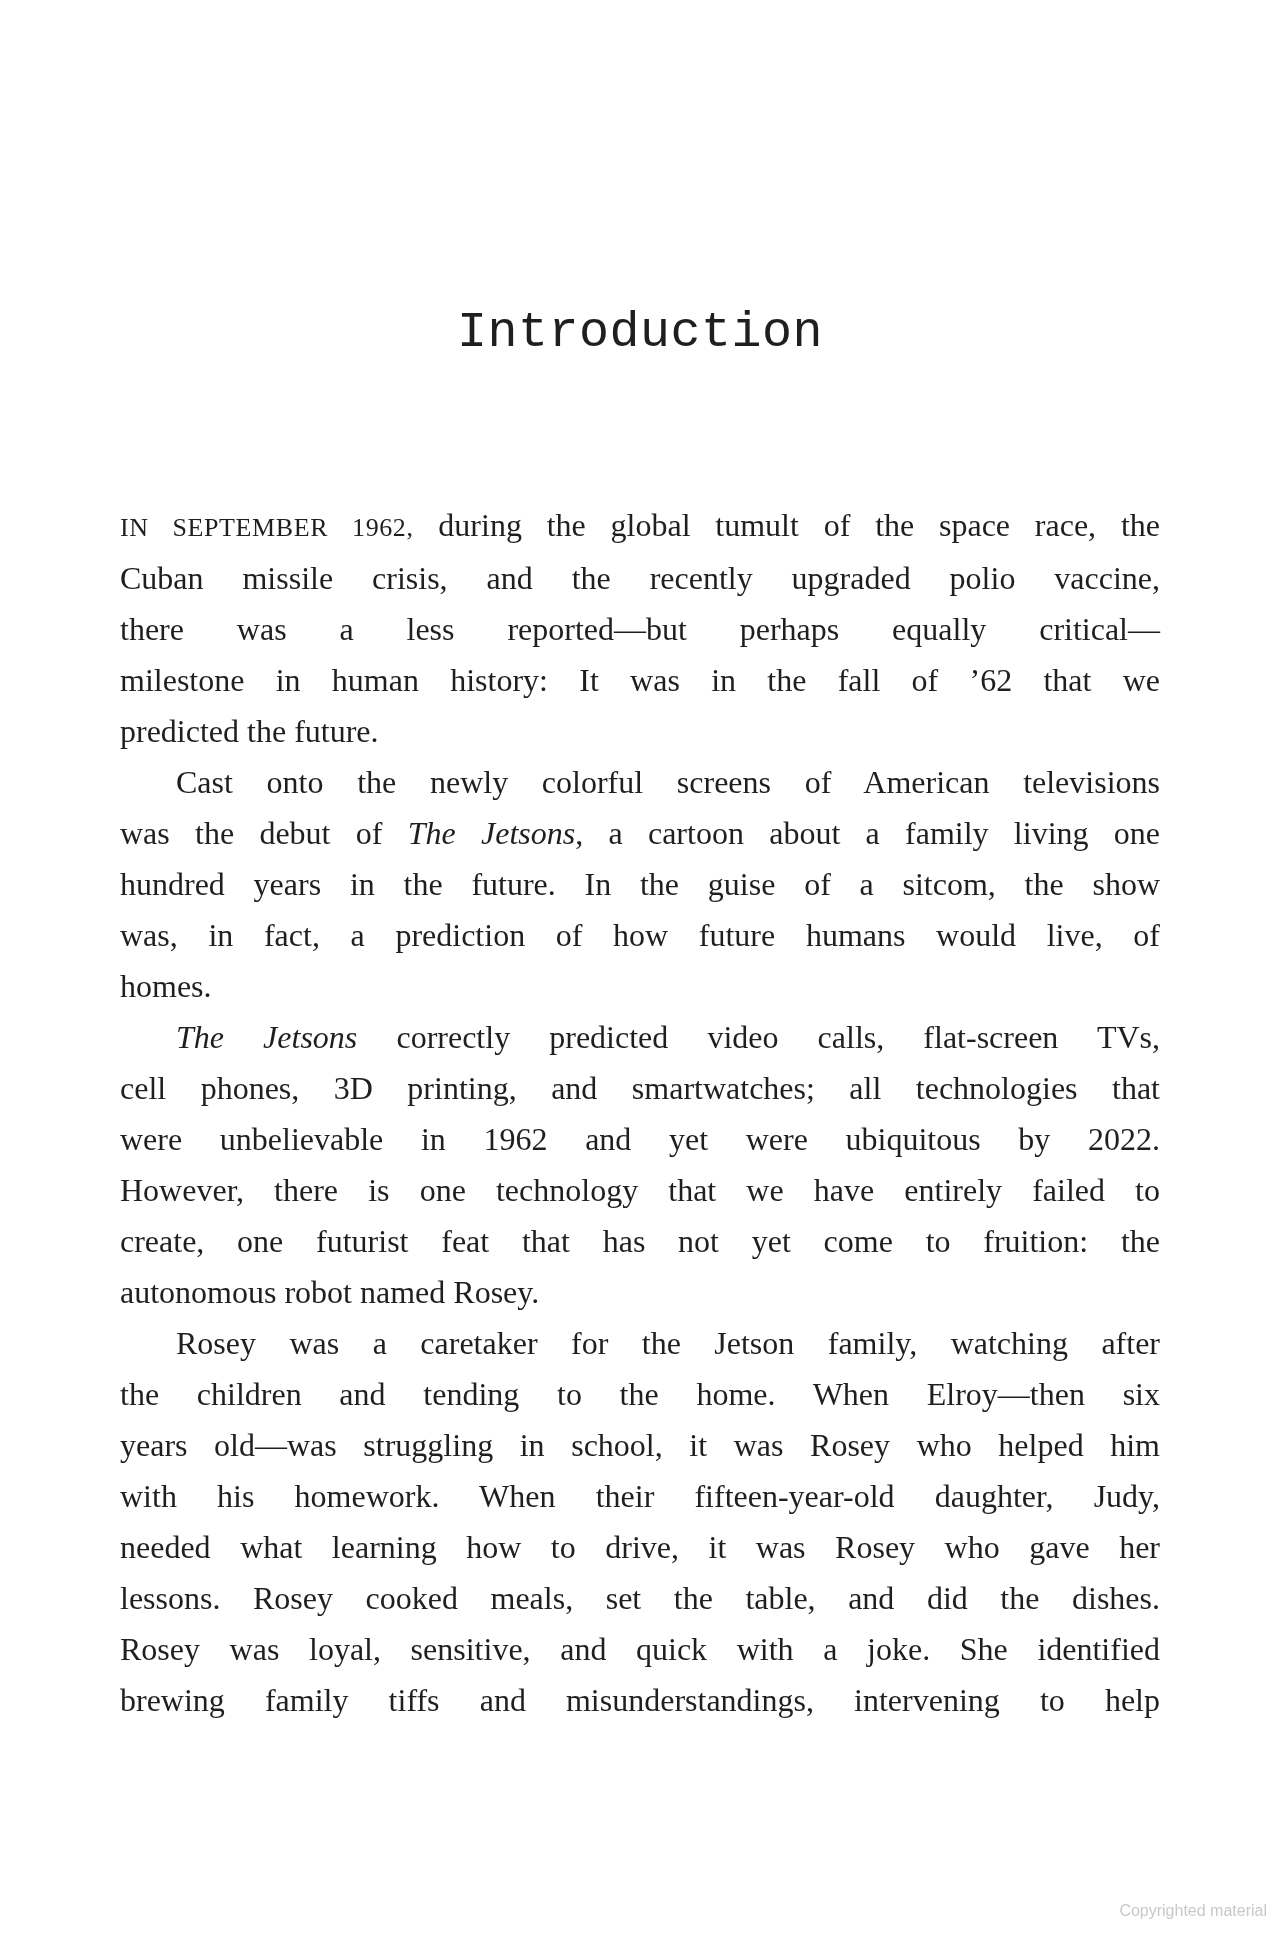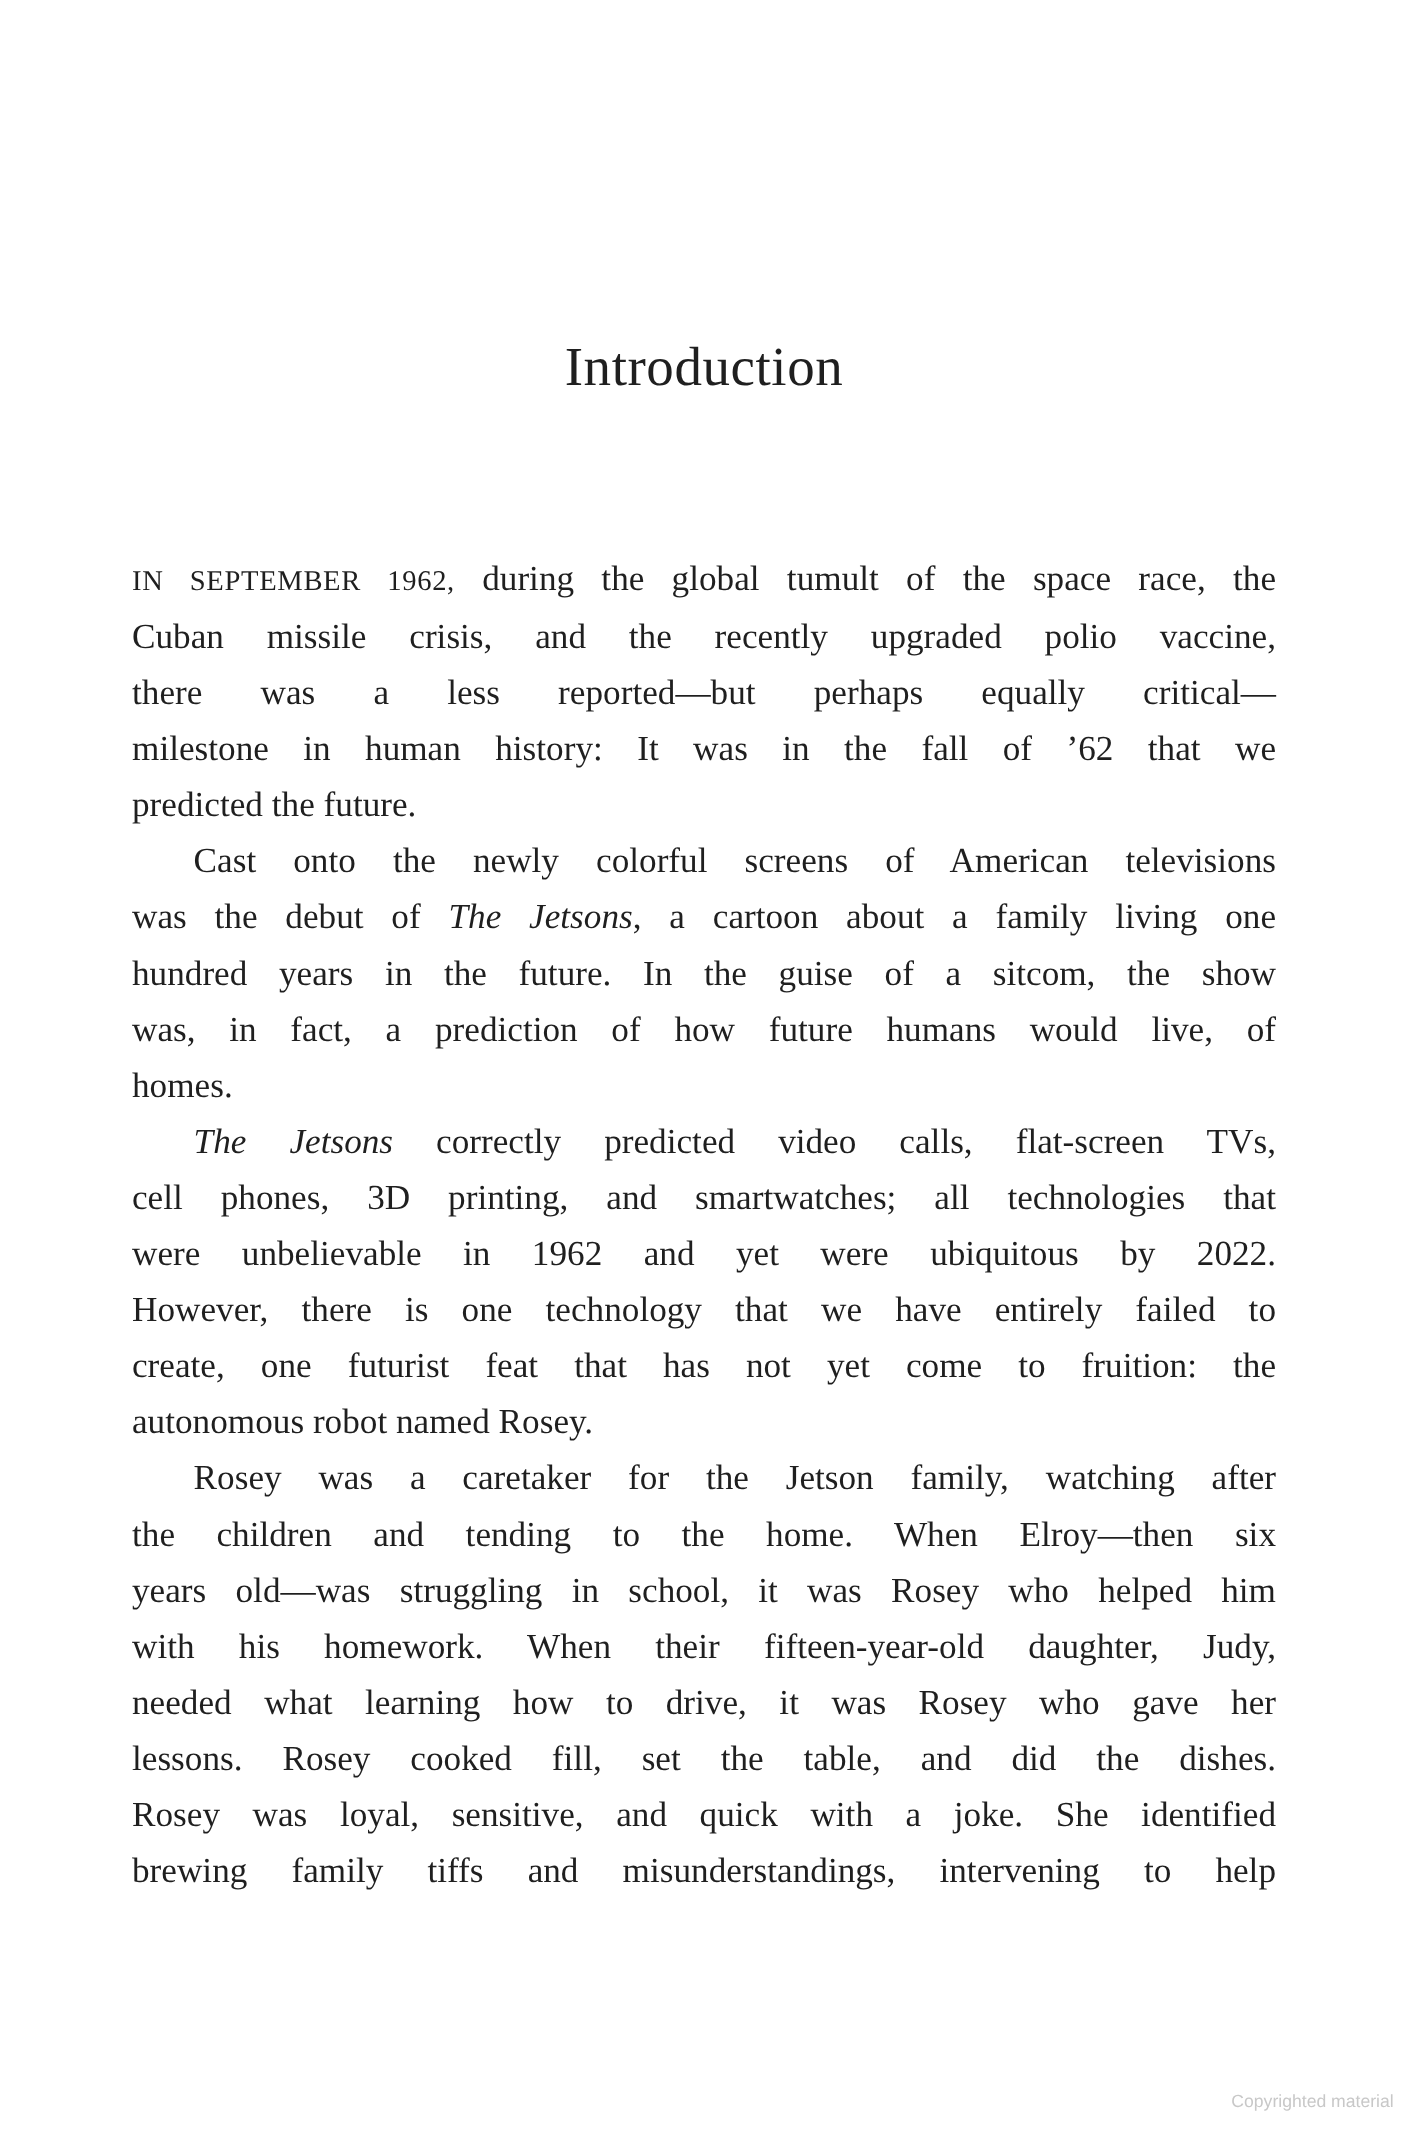--- a/index.html
+++ b/index.html
@@ -13,21 +13,21 @@
     height: 1941px;
     background: #ffffff;
     overflow: hidden;
   }
   .title {
     position: absolute;
     top: 308px;
     left: 0;
     width: 100%;
     text-align: center;
-    font-family: Liberation Serif, serif;
+    font-family: Liberation Mono, monospace;
     font-size: 50px;
     line-height: 1;
     color: #1f1f1f;
     letter-spacing: 0.5px;
   }
   .body-text {
     position: absolute;
     left: 120px;
     top: 500px;
     width: 1040px;
@@ -84,19 +84,19 @@
       <div class="line"><span>cell phones, 3D printing, and smartwatches; all technologies that</span></div>
       <div class="line"><span>were unbelievable in 1962 and yet were ubiquitous by 2022.</span></div>
       <div class="line"><span>However, there is one technology that we have entirely failed to</span></div>
       <div class="line"><span>create, one futurist feat that has not yet come to fruition: the</span></div>
       <div class="line last"><span>autonomous robot named Rosey.</span></div>
       <div class="line indent"><span>Rosey was a caretaker for the Jetson family, watching after</span></div>
       <div class="line"><span>the children and tending to the home. When Elroy—then six</span></div>
       <div class="line"><span>years old—was struggling in school, it was Rosey who helped him</span></div>
       <div class="line"><span>with his homework. When their fifteen-year-old daughter, Judy,</span></div>
       <div class="line"><span>needed what learning how to drive, it was Rosey who gave her</span></div>
-      <div class="line"><span>lessons. Rosey cooked fill, set the table, and did the dishes.</span></div>
+      <div class="line"><span>lessons. Rosey cooked meals, set the table, and did the dishes.</span></div>
       <div class="line"><span>Rosey was loyal, sensitive, and quick with a joke. She identified</span></div>
       <div class="line"><span>brewing family tiffs and misunderstandings, intervening to help</span></div>
     </div>
 
   <div class="watermark">Copyrighted material</div>
 </div>
 
 </body></html>

